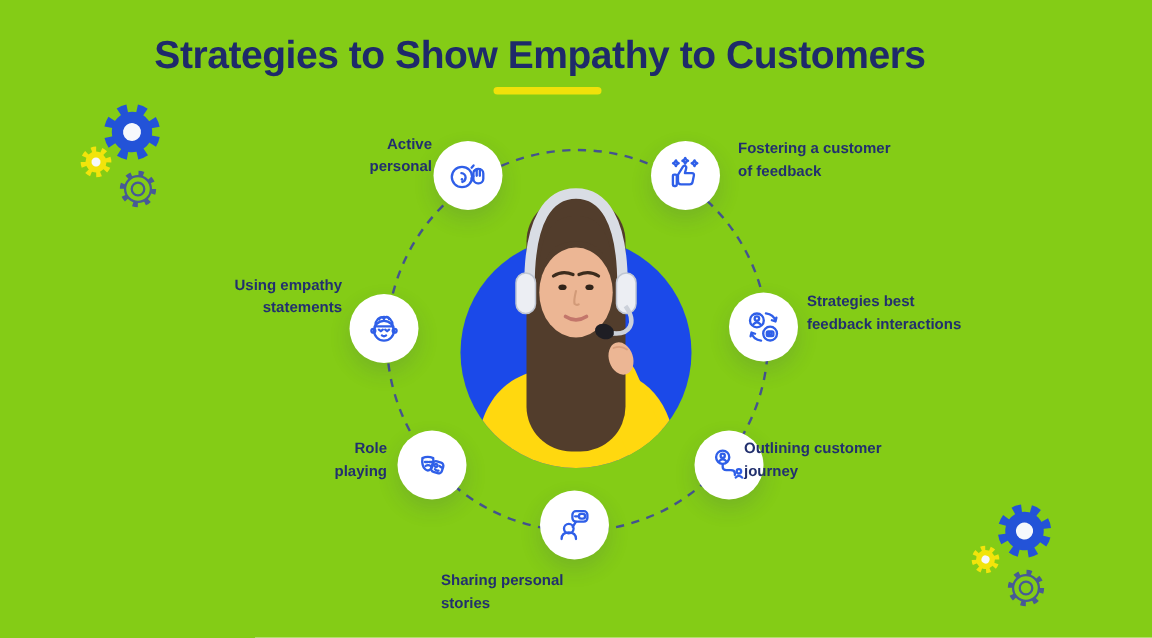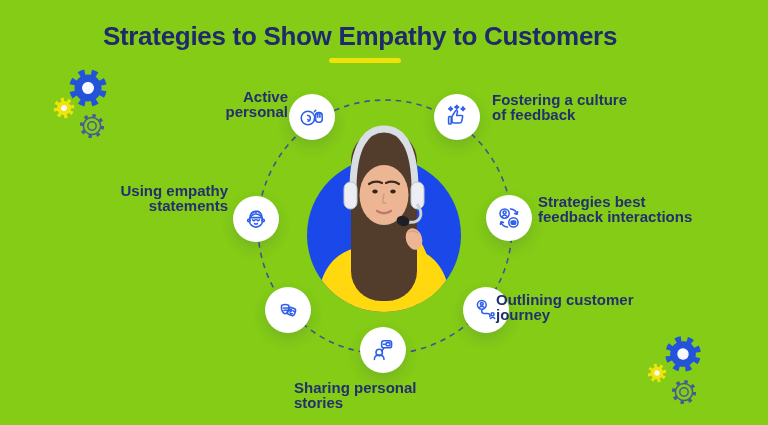--- a/index.html
+++ b/index.html
@@ -19,21 +19,21 @@
   .decor{position:absolute;inset:0;z-index:1;}
   .node{
     position:absolute;width:46px;height:46px;border-radius:50%;
     background:#ffffff;box-shadow:0 6px 14px rgba(35,52,120,.16);
     display:flex;align-items:center;justify-content:center;z-index:2;
   }
   .icon{width:28px;height:28px;}
   .icon .st{fill:none;stroke:#2f5fe8;stroke-width:1.55;stroke-linecap:round;stroke-linejoin:round;}
   .icon .fl{fill:#2f5fe8;stroke:none;}
   .label{
-    position:absolute;z-index:2;font-size:15px;font-weight:700;
+    position:absolute;z-index:2;font-size:10px;font-weight:700;
     color:#22306e;line-height:15px;white-space:nowrap;
   }
   .label span{display:block;}
   .ta-r{text-align:right;}
   .ta-c{text-align:left;white-space:normal;}
 </style>
 </head>
 <body>
 
 <div class="canvas">
@@ -193,31 +193,35 @@
       <circle class="st" cx="10.2" cy="16.4" r="3.2"></circle>
       <path class="st" d="M5.4 23.4 q0 -4.4 4.8 -4.4 q4.8 0 4.8 4.4"></path>
     </svg>
   </div>
 
   <div class="label ta-r" style="right:480px;top:89px;">
     <span>Active</span>
     <span>personal</span>
   </div>
   <div class="label" style="left:492px;top:92px;">
-    <span>Fostering a culture</span>
+    <span>Fostering a customer</span>
     <span>of feedback</span>
   </div>
   <div class="label ta-r" style="right:540px;top:183px;">
     <span>Using empathy</span>
     <span>statements</span>
   </div>
   <div class="label" style="left:538px;top:194px;">
     <span>Strategies best</span>
     <span>feedback interactions</span>
   </div>
+  <div class="label ta-r" style="right:510px;top:292px;">
+    <span>Role</span>
+    <span>playing</span>
+  </div>
   <div class="label" style="left:496px;top:292px;">
     <span>Outlining customer</span>
     <span>journey</span>
   </div>
   <div class="label ta-c" style="left:294px;width:180px;top:380px;">
     <span>Sharing personal</span>
     <span>stories</span>
   </div>
 
 </div>

